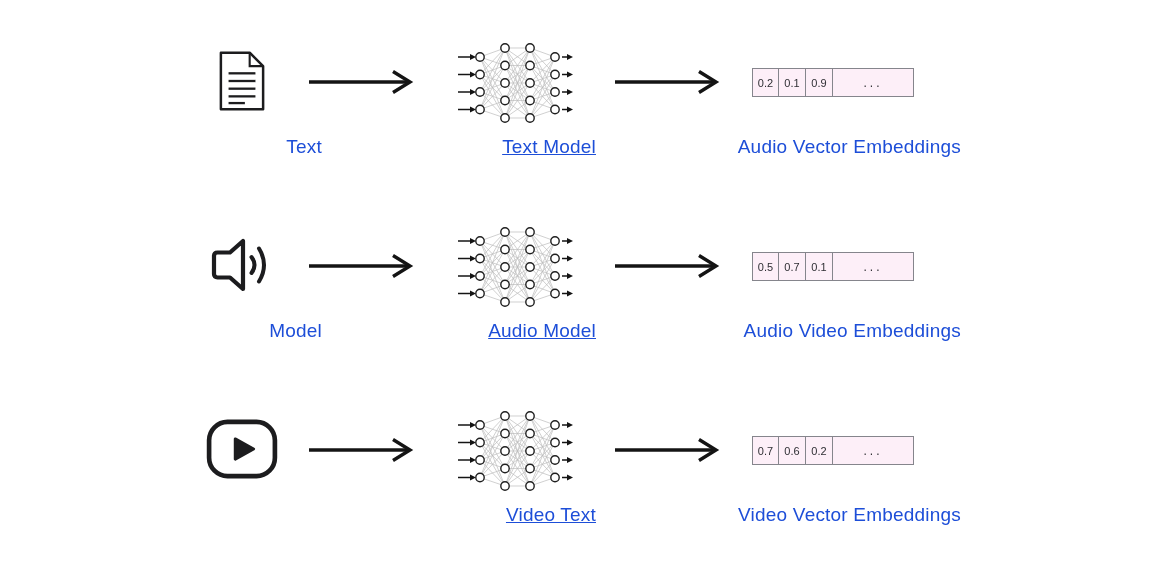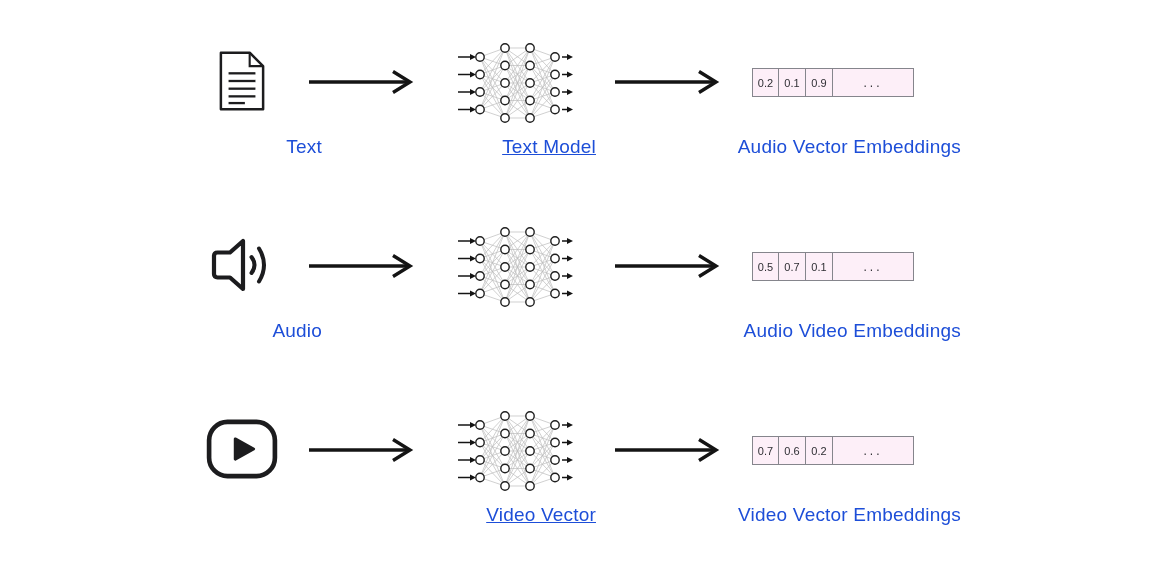--- a/index.html
+++ b/index.html
@@ -207,21 +207,22 @@
     <svg class="arrow-b" width="106" height="26" viewBox="0 0 106 26">
       <line x1="1" y1="13" x2="100" y2="13" stroke="#141414" stroke-width="3.4"></line>
       <polyline points="85,2.5 102,13 85,23.5" fill="none" stroke="#141414" stroke-width="3.4"></polyline>
     </svg>
     <div class="embed-box">
       <div class="cell c0">0.5</div>
       <div class="cell c1">0.7</div>
       <div class="cell c2">0.1</div>
       <div class="cell ellipsis">...</div>
     </div>
-    <div class="label input-label">Audio</div>
+    <div class="label input-label">Model</div>
+    <div class="label model-label">Audio Model</div>
     <div class="label embed-label">Audio Video Embeddings</div>
   </div>
 
   <div class="row row-2">
     <div class="icon-box">
       <svg width="72" height="60" viewBox="0 0 74 62">
         <rect x="3" y="3" width="68" height="56" rx="19" fill="none" stroke="#1c1c1e" stroke-width="4.8"></rect>
         <path d="M30,20.5 L49,31 L30,41.5 Z" fill="#1c1c1e" stroke="#1c1c1e" stroke-width="3" stroke-linejoin="round"></path>
       </svg>
     </div>
@@ -235,17 +236,17 @@
     <svg class="arrow-b" width="106" height="26" viewBox="0 0 106 26">
       <line x1="1" y1="13" x2="100" y2="13" stroke="#141414" stroke-width="3.4"></line>
       <polyline points="85,2.5 102,13 85,23.5" fill="none" stroke="#141414" stroke-width="3.4"></polyline>
     </svg>
     <div class="embed-box">
       <div class="cell c0">0.7</div>
       <div class="cell c1">0.6</div>
       <div class="cell c2">0.2</div>
       <div class="cell ellipsis">...</div>
     </div>
-    <div class="label model-label">Video Vector</div>
+    <div class="label model-label">Video Text</div>
     <div class="label embed-label">Video Vector Embeddings</div>
   </div>
 
 </div>
 
 </body></html>

